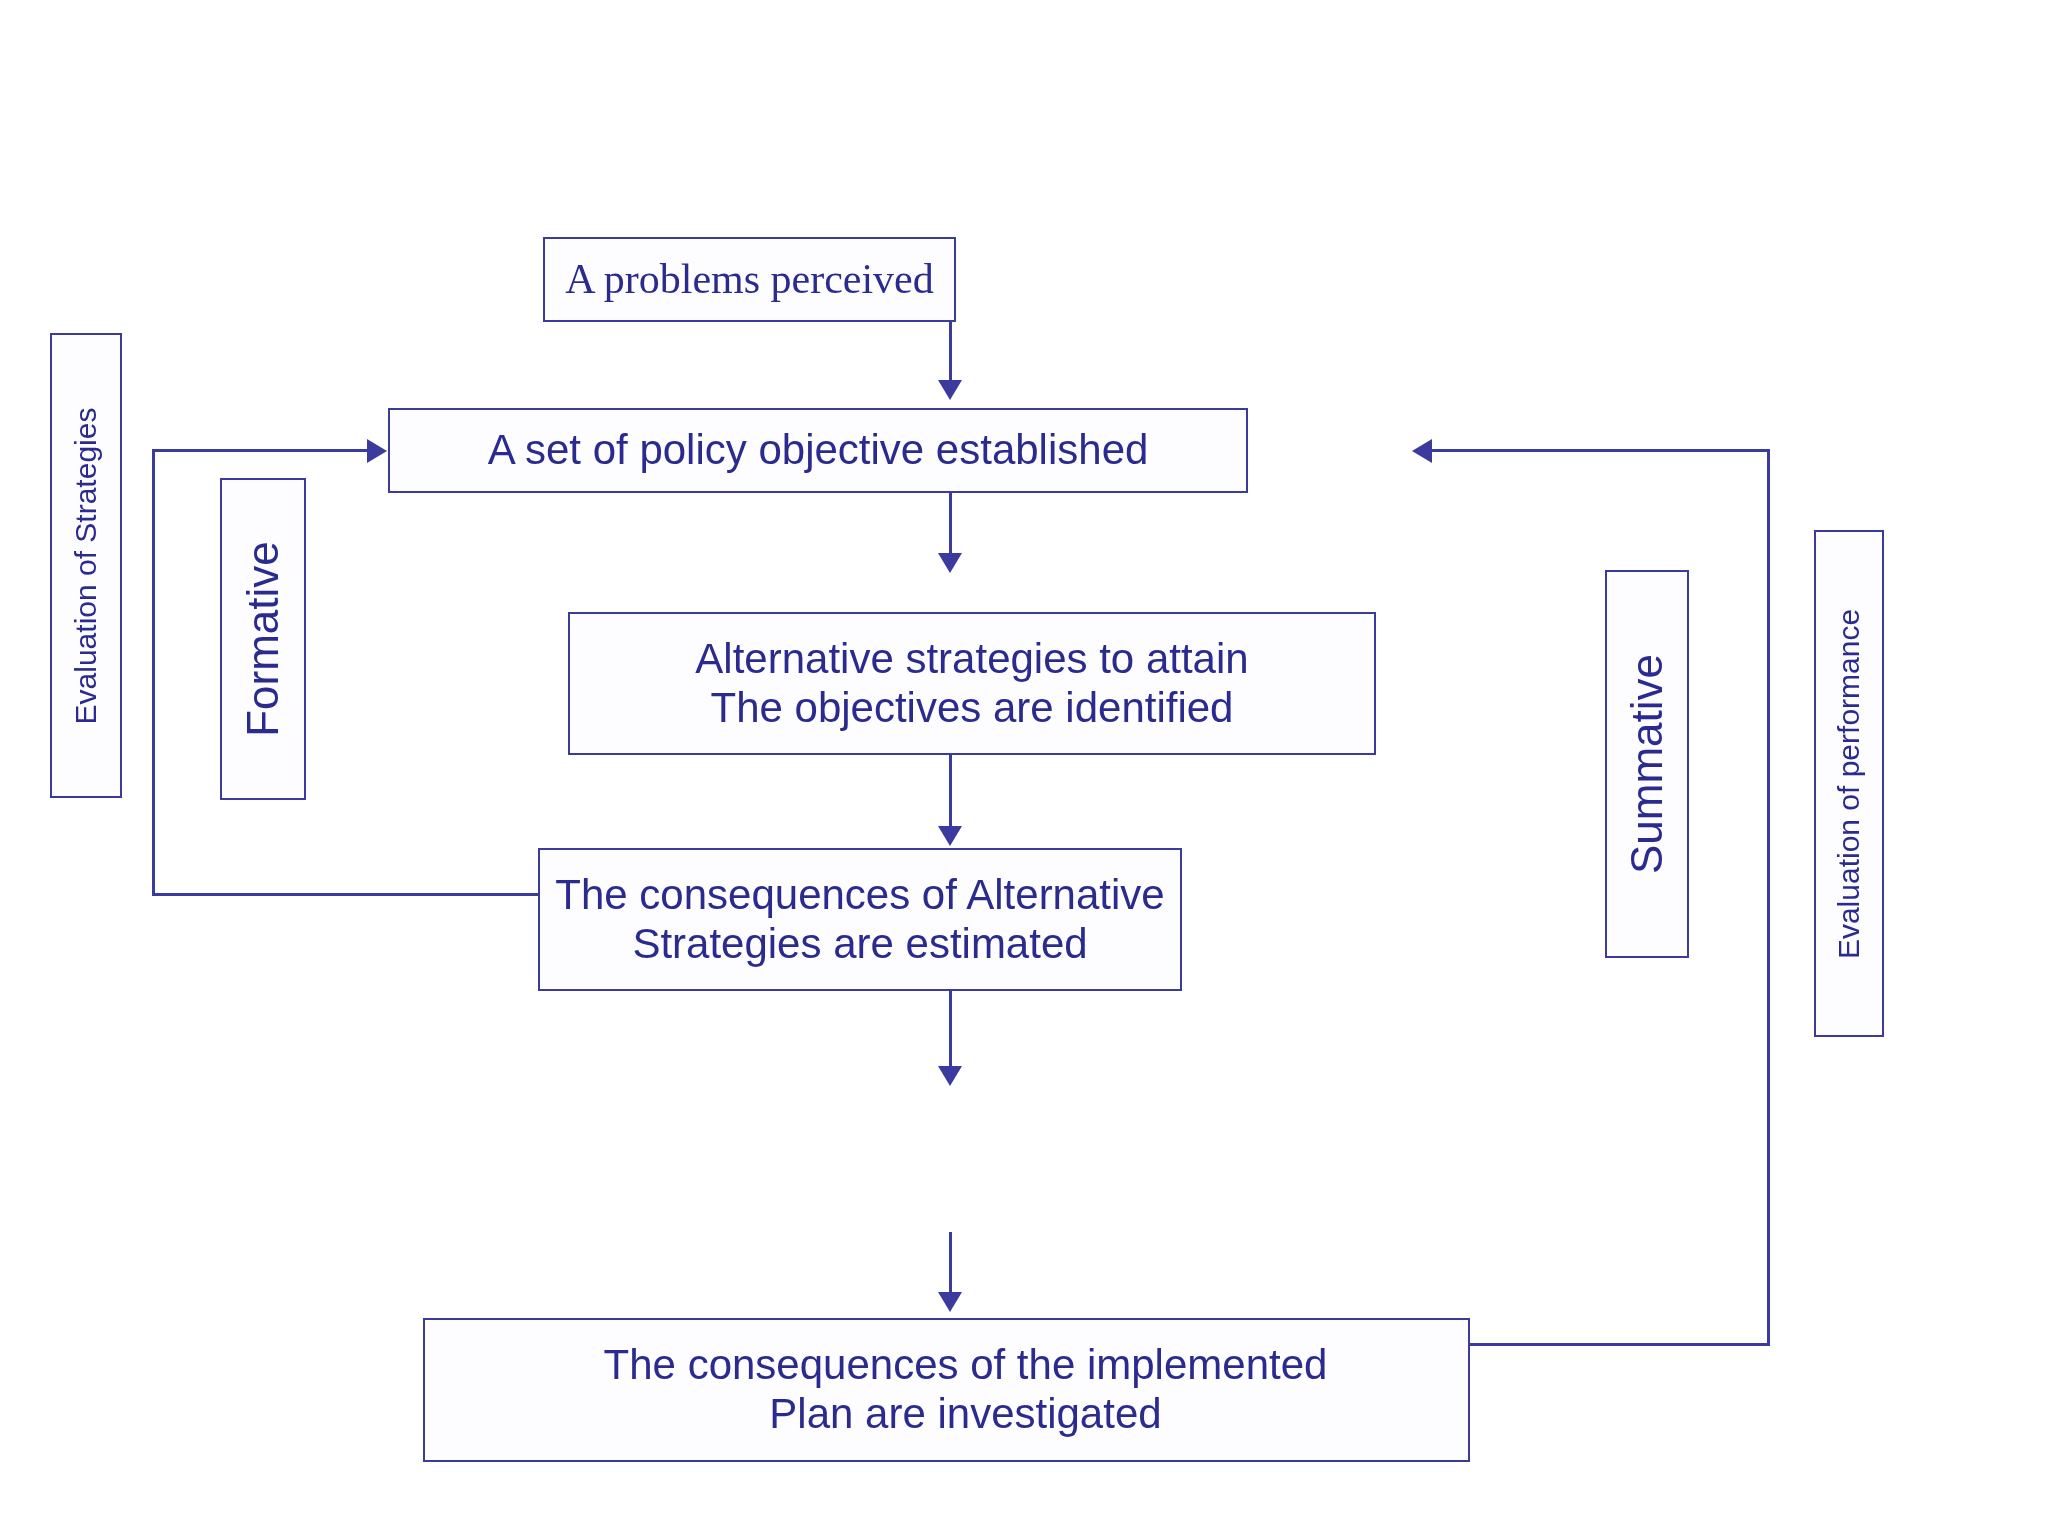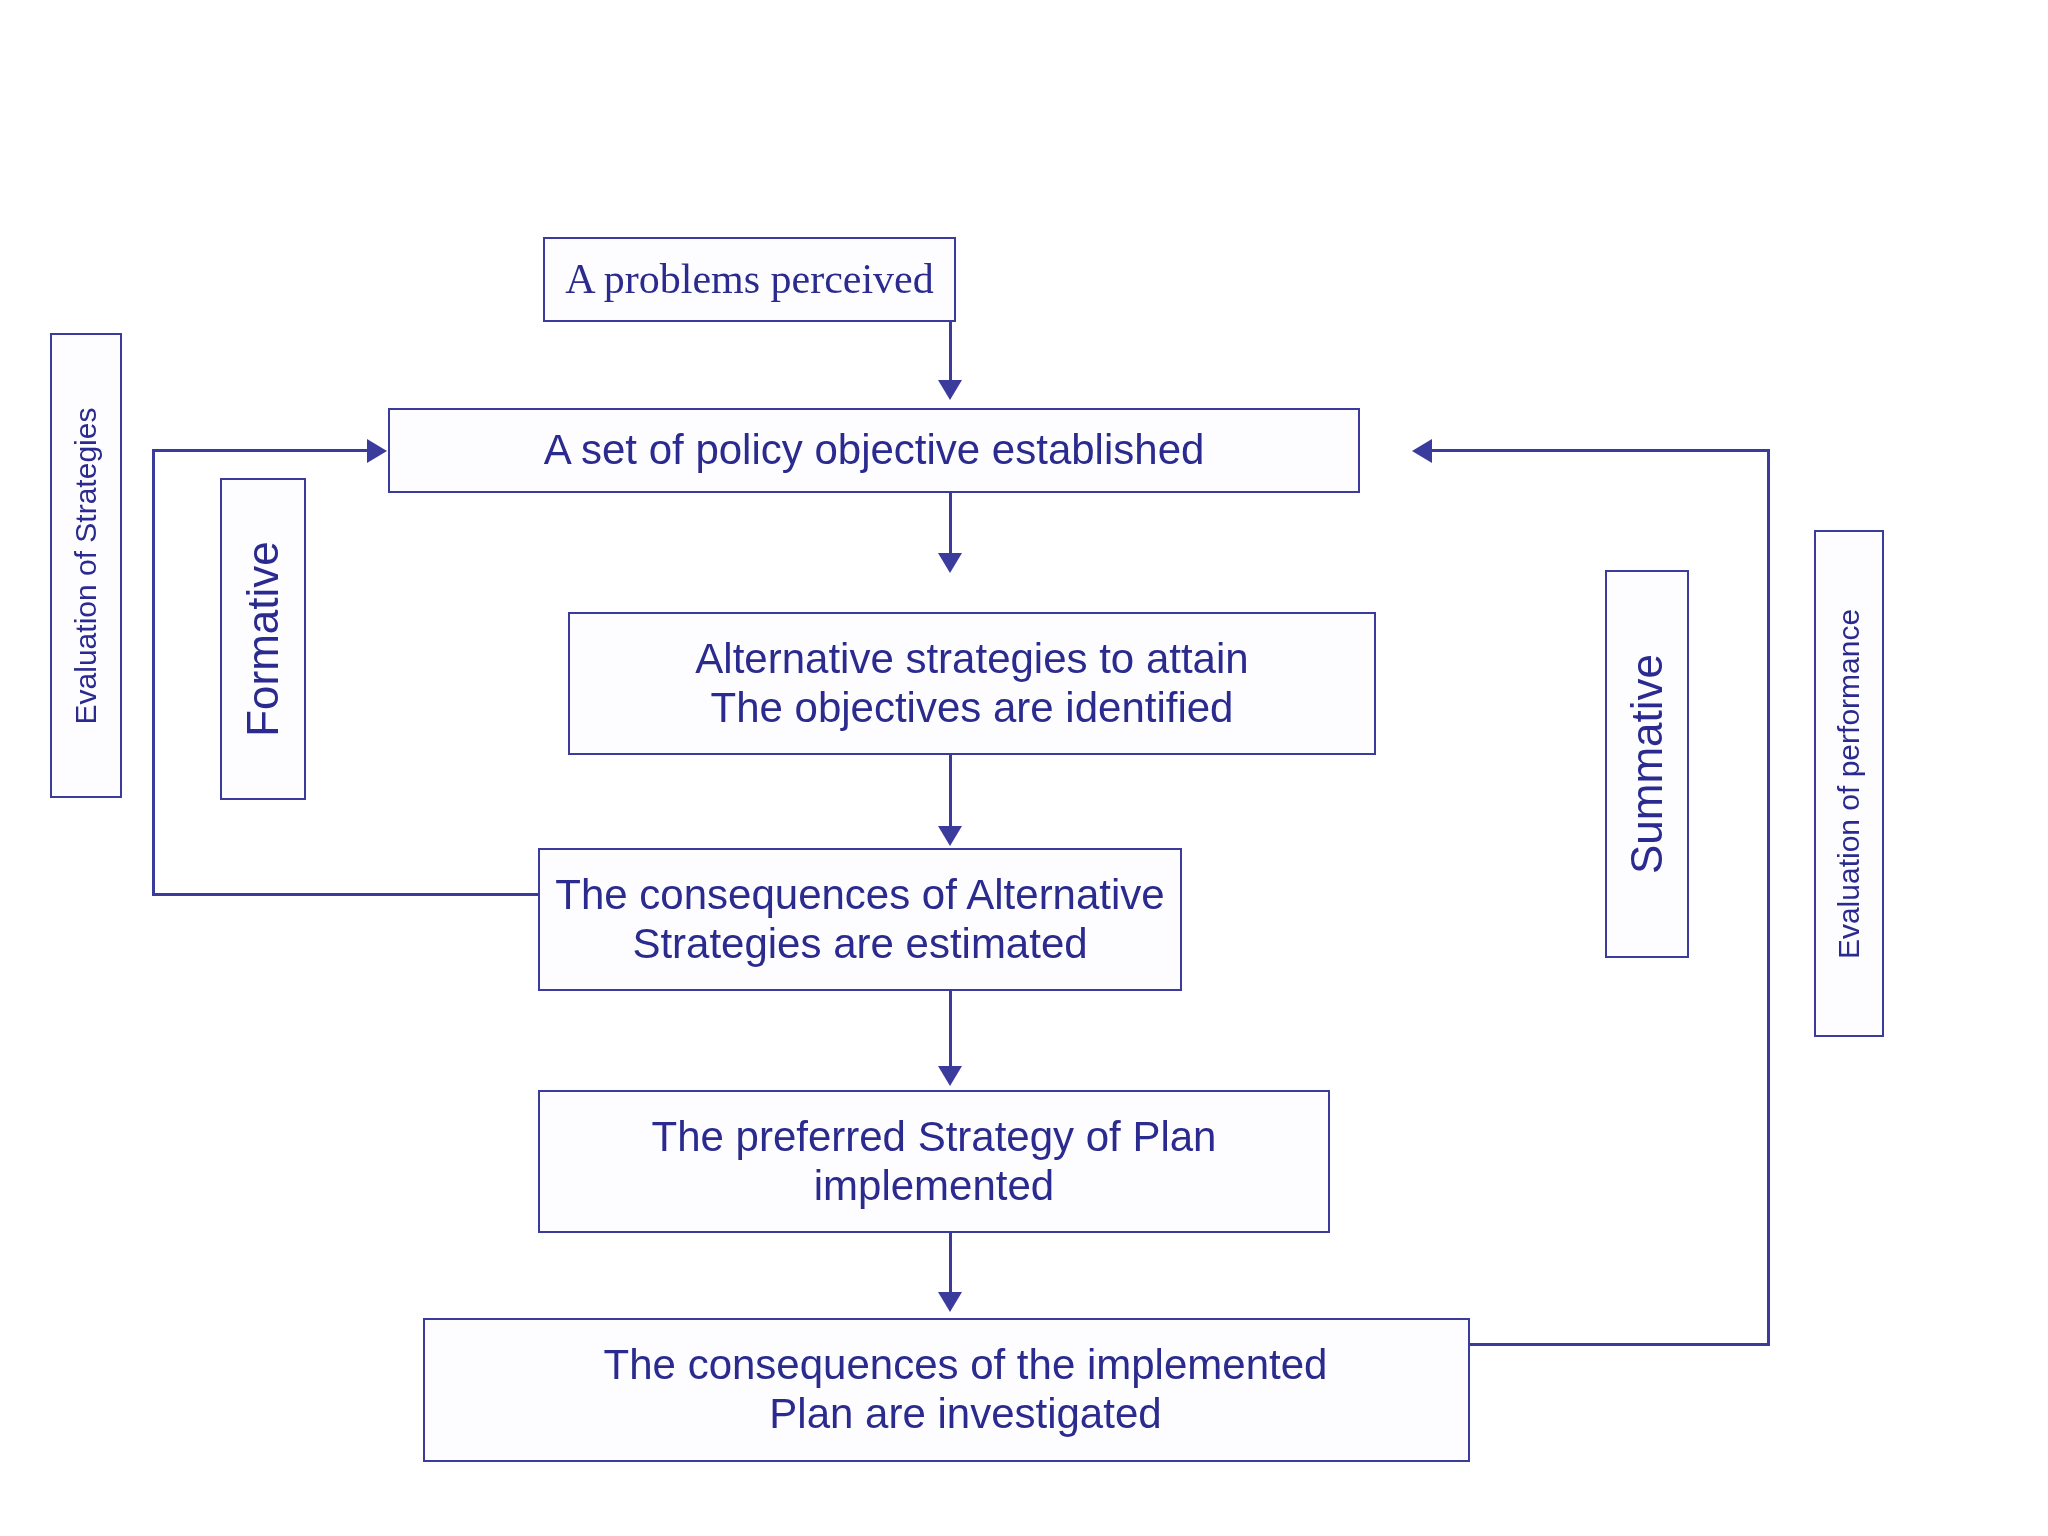--- a/index.html
+++ b/index.html
@@ -121,37 +121,33 @@
   <div class="connector v-line" style="left:949px; top:990px; width:3px; height:78px;"></div>
   <div class="arrow-down" style="left:938px; top:1066px;"></div>
 
   <div class="connector v-line" style="left:949px; top:1232px; width:3px; height:62px;"></div>
   <div class="arrow-down" style="left:938px; top:1292px;"></div>
 
   <div class="node" style="left:543px; top:237px; width:413px; height:85px;font-family:Liberation Serif, serif;">
     <span>A problems perceived</span>
   </div>
 
-  <div class="node" style="left:388px; top:408px; width:972px; height:85px;">
+  <div class="node" style="left:388px; top:408px; width:860px; height:85px;">
     <span>A set of policy objective established</span>
   </div>
 
   <div class="node" style="left:568px; top:612px; width:808px; height:143px;">
     <span>Alternative strategies to attain
 The objectives are identified</span>
   </div>
 
   <div class="node" style="left:538px; top:848px; width:644px; height:143px;">
     <span>The consequences of Alternative
 Strategies are estimated</span>
   </div>
 
-  <div class="node" style="left:538px; top:1090px; width:792px; height:143px;">
-    <span>The preferred Strategy of Plan
-implemented</span>
-  </div>
 
   <div class="node" style="left:423px; top:1318px; width:1047px; height:144px;padding-left:48px;">
     <span>The consequences of the implemented
 Plan are investigated</span>
   </div>
 
 </div>
 
 </body></html>

